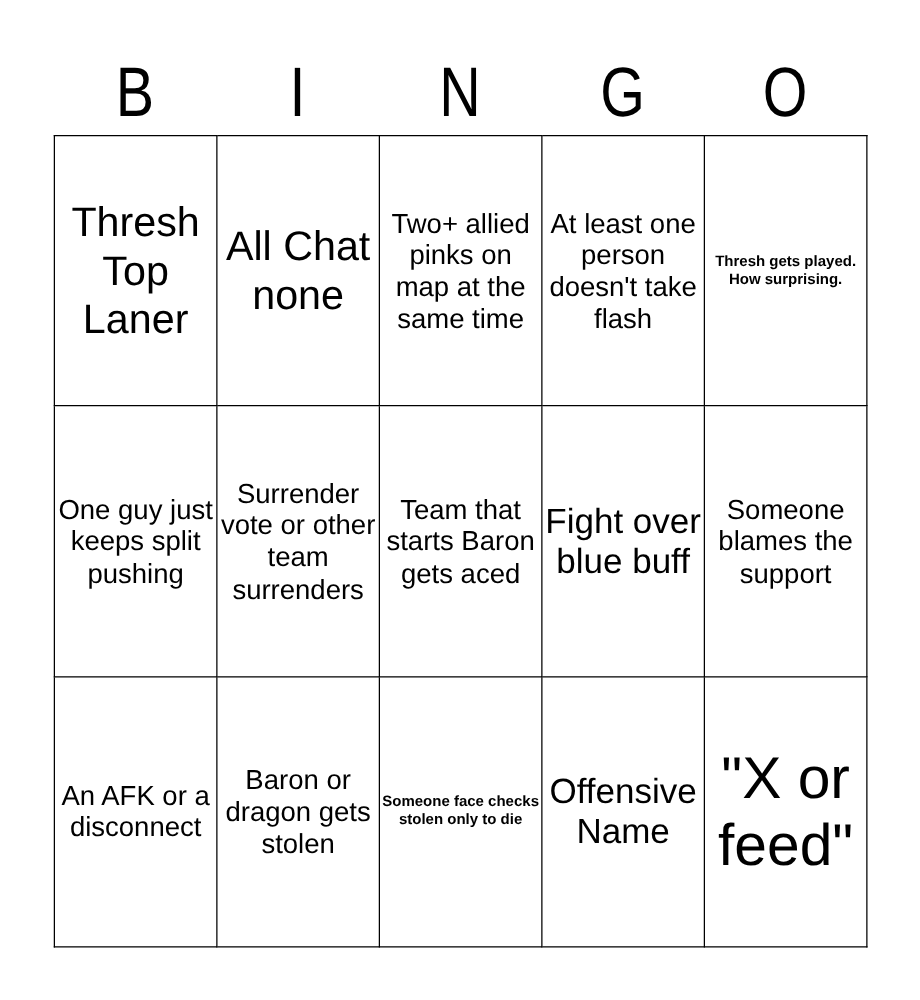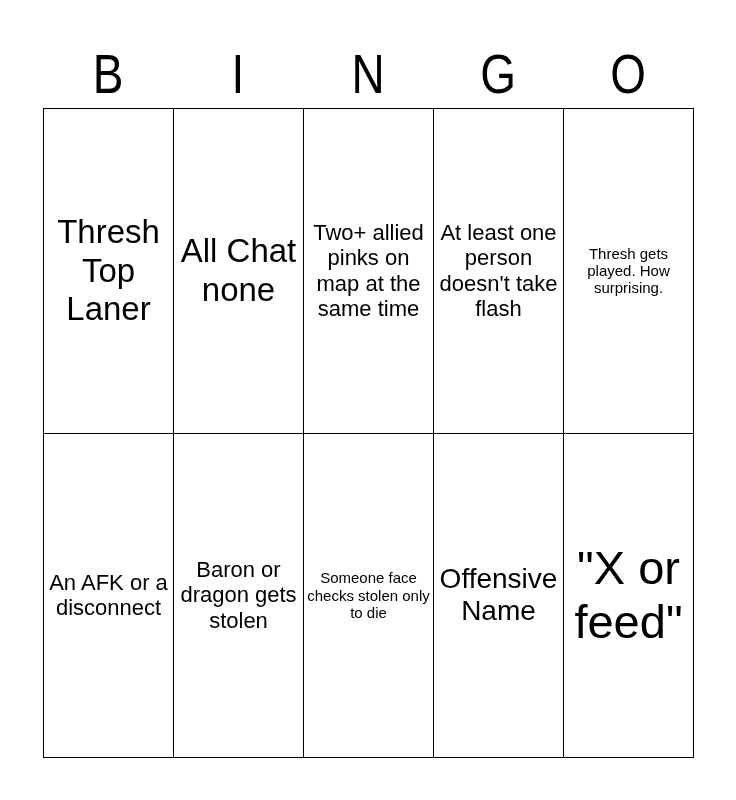--- a/index.html
+++ b/index.html
@@ -6,21 +6,21 @@
   body { width: 736px; height: 800px; position: relative; overflow: hidden;
          font-family: "Liberation Sans", sans-serif; color: #000; }
   .header { position: absolute; top: 42px; left: 43px; width: 650px; height: 64px; display: flex; }
   .header .letter { width: 130px; text-align: center; font-size: 56px; line-height: 64px;
                     transform: scaleX(0.82); }
   .grid { position: absolute; top: 108px; left: 43px; width: 650px; height: 650px;
           border-collapse: collapse; table-layout: fixed; }
   .grid td { width: 130px; height: 130px; border: 1px solid #000; text-align: center;
              vertical-align: middle; padding: 0 1px; box-sizing: border-box; line-height: 1.16;
              overflow: hidden; }
-  .s20 { font-size: 15px; line-height: 1.16 !important; }
+  .s20 { font-size: 12px; line-height: 1.16 !important; font-weight: bold; }
   .s22 { font-size: 22px; }
   .s19 { font-size: 19px; }
   .s23 { font-size: 23px; }
   .s28 { font-size: 28px; }
   .s33 { font-size: 33px; }
   .s47 { font-size: 47px; }
   .s50 { font-size: 50px; line-height: 1.2 !important; }
 </style>
 </head>
 <body>
@@ -36,20 +36,27 @@
 <table class="grid">
   <tbody>
   <tr>
     <td class="s33">Thresh Top Laner</td>
     <td class="s33">All Chat none</td>
     <td class="s22">Two+ allied pinks on map at the same time</td>
     <td class="s22">At least one person doesn't take flash</td>
     <td class="s20">Thresh gets played. How surprising.</td>
   </tr>
   <tr>
+    <td class="s22">One guy just keeps split pushing</td>
+    <td class="s22">Surrender vote or other team surrenders</td>
+    <td class="s22">Team that starts Baron gets aced</td>
+    <td class="s28">Fight over blue buff</td>
+    <td class="s22">Someone blames the support</td>
+  </tr>
+  <tr>
     <td class="s22">An AFK or a disconnect</td>
     <td class="s22">Baron or dragon gets stolen</td>
     <td class="s20">Someone face checks stolen only to die</td>
     <td class="s28">Offensive Name</td>
     <td class="s47">"X or feed"</td>
   </tr>
 </tbody>
   </table>
 
 </body></html>

